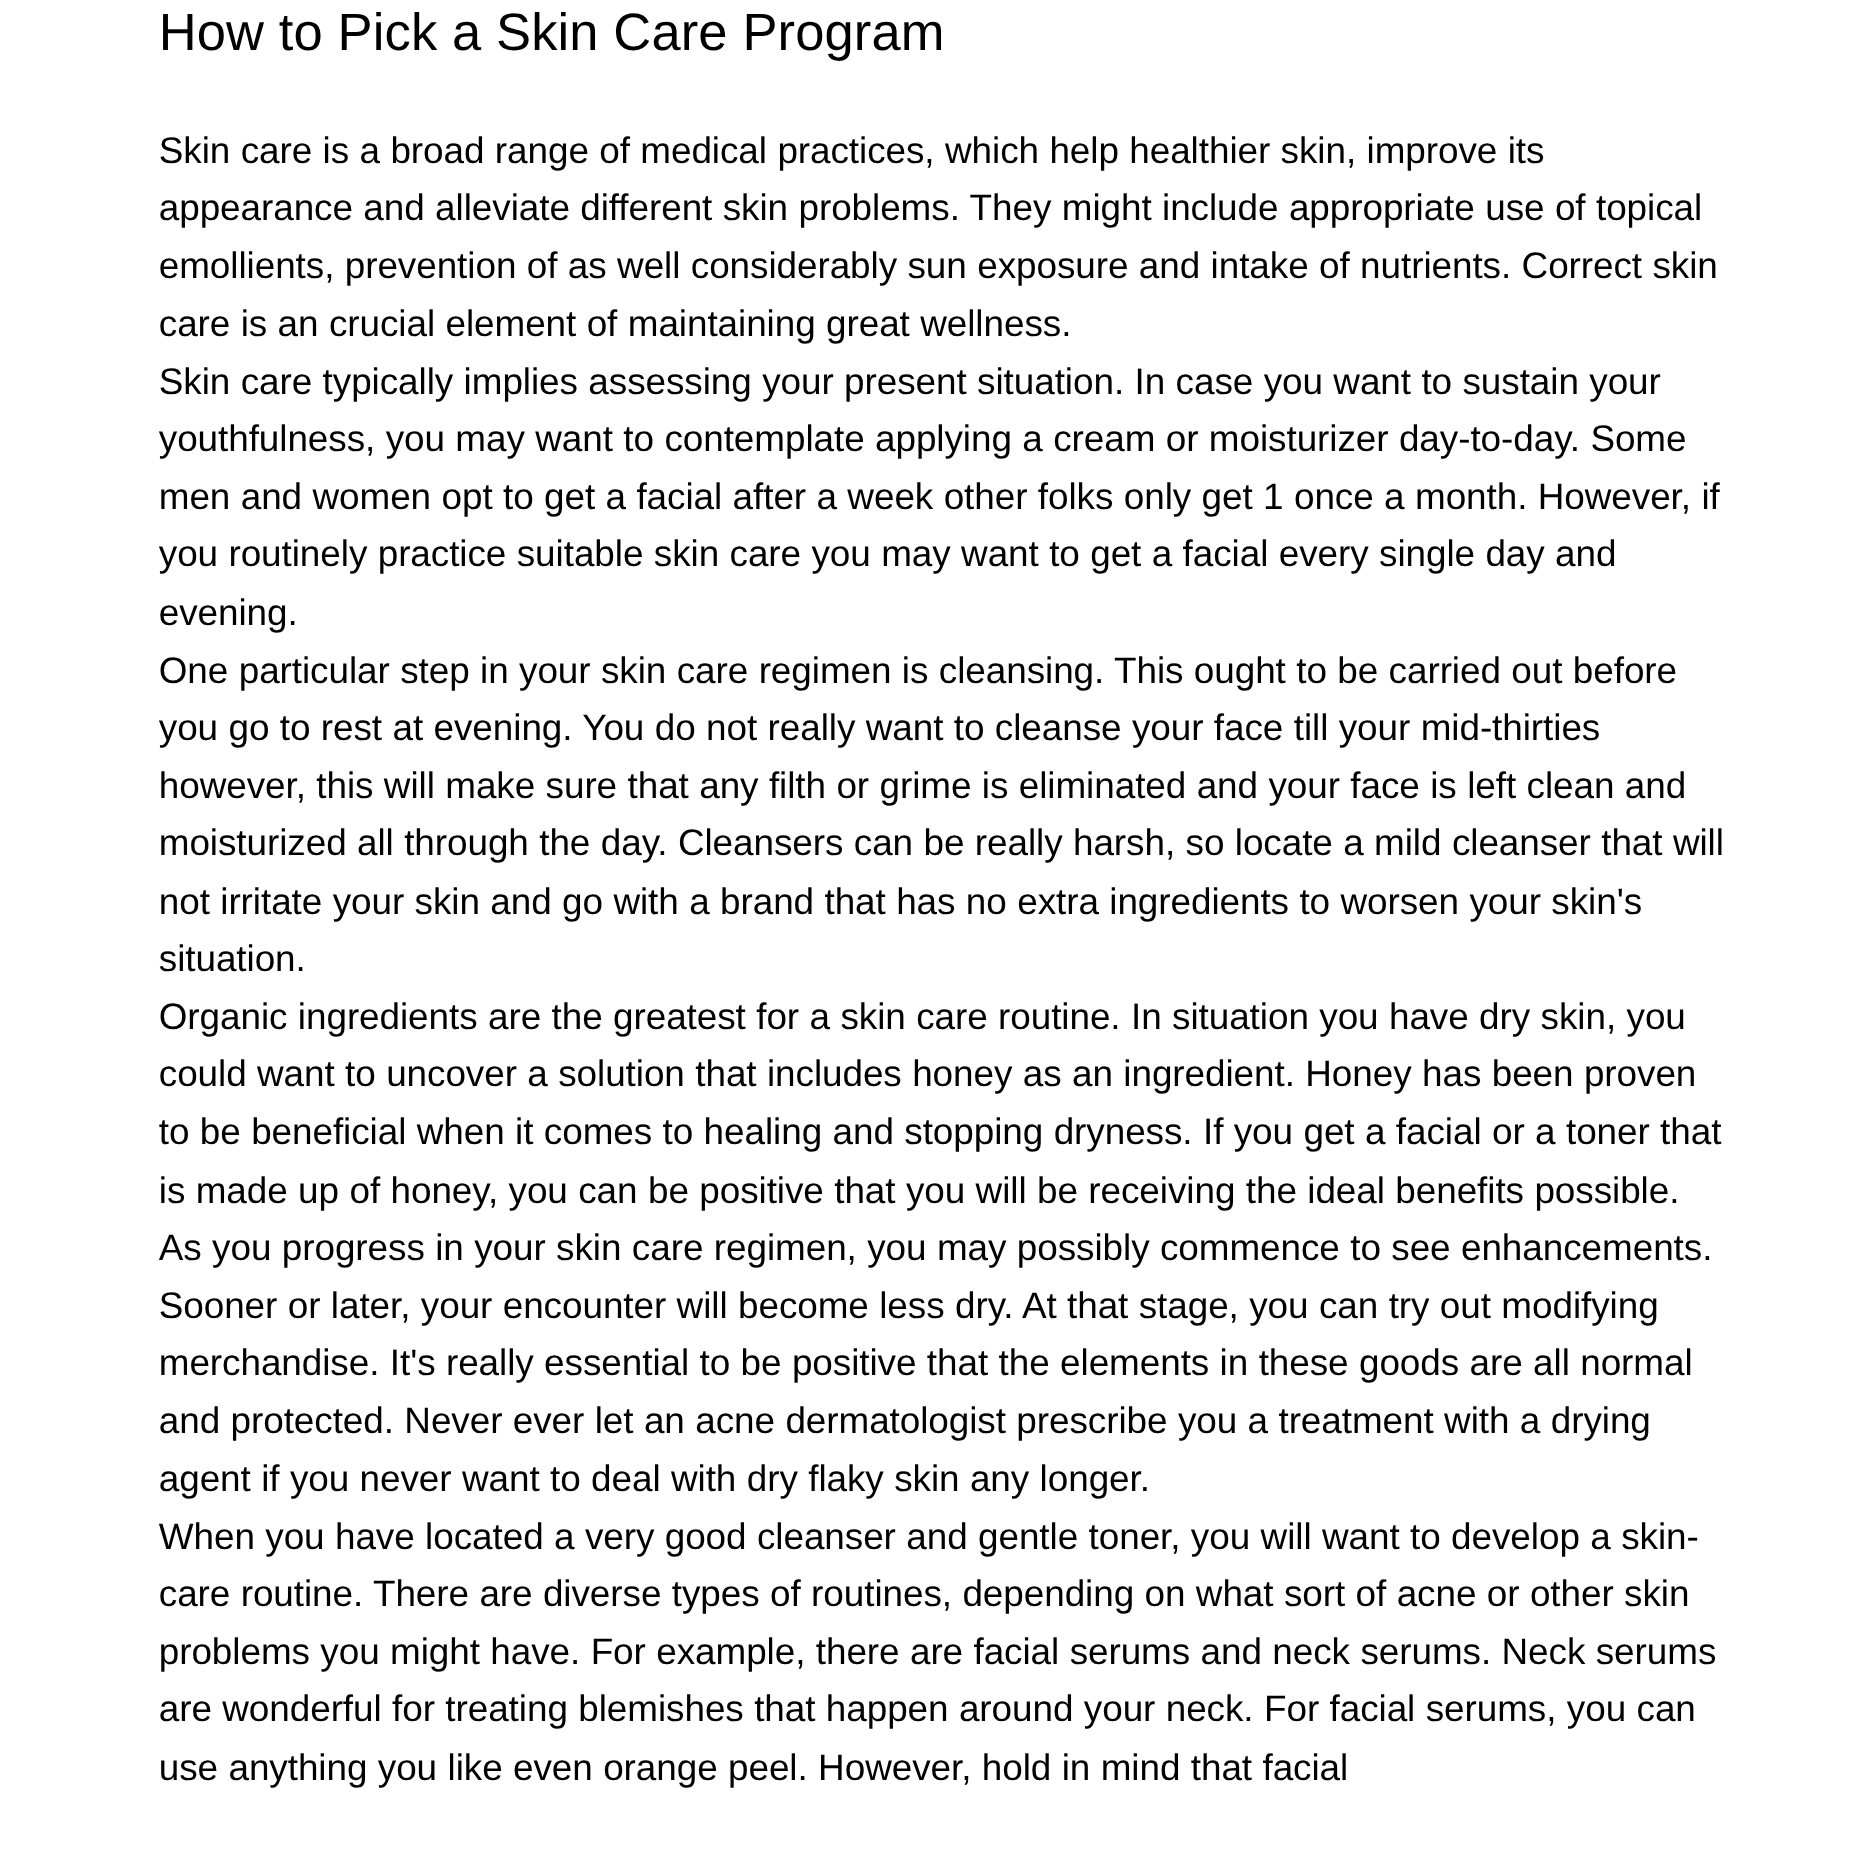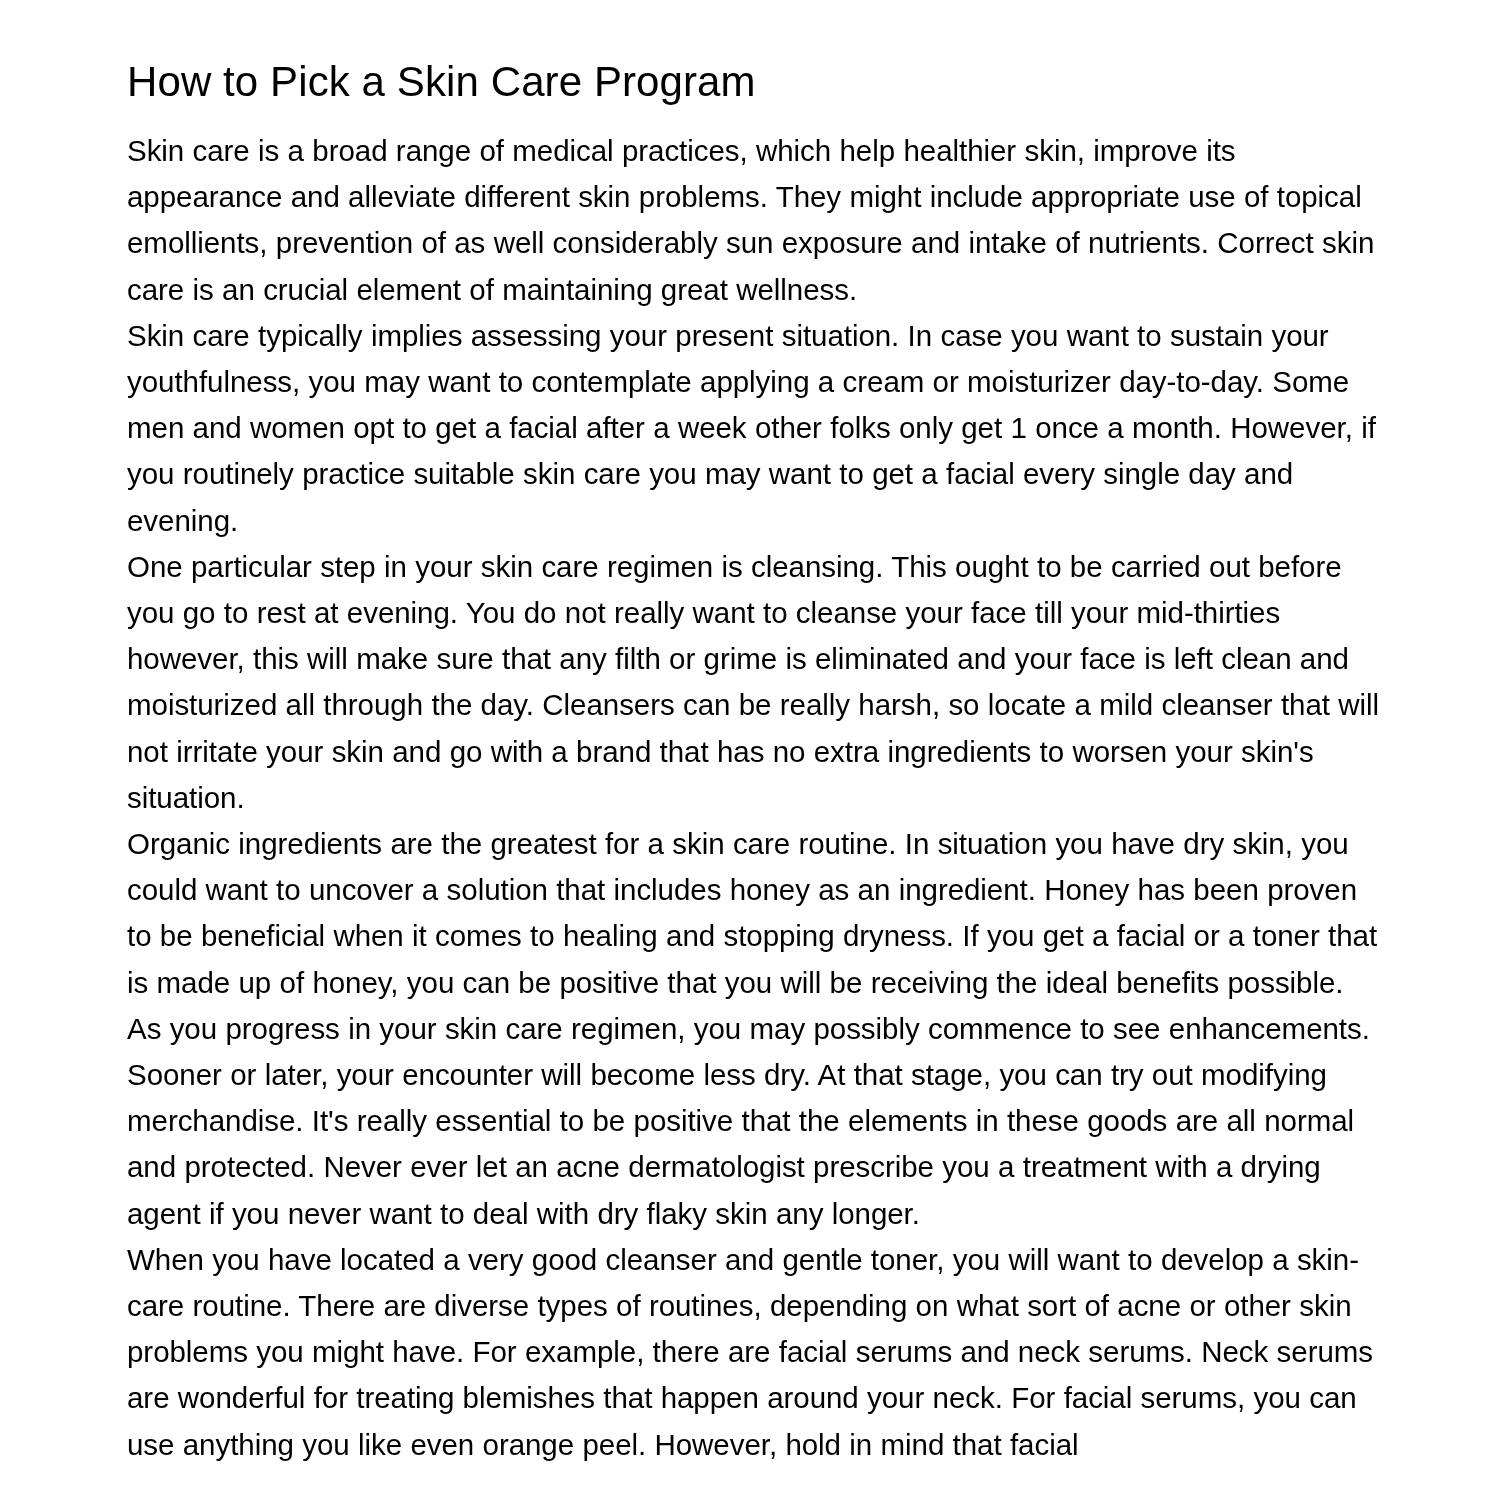--- a/index.html
+++ b/index.html
@@ -26,26 +26,25 @@
     position: absolute;
     left: 127px;
     top: 0;
     width: 1253px;
   }
   .doc-title {
     font-size: 42px;
     font-weight: 400;
     line-height: 52px;
     margin: 0;
-    padding-top: 56px;
     letter-spacing: 0.1px;
     white-space: nowrap;
   }
   .para-block {
-    margin-top: 20px;
+    margin-top: 46px;
   }
   .para {
     font-size: 29.5px;
     line-height: 46.2px;
     margin: 0;
     text-align: left;
     letter-spacing: -0.05px;
     word-spacing: 0.2px;
   }
 </style>

